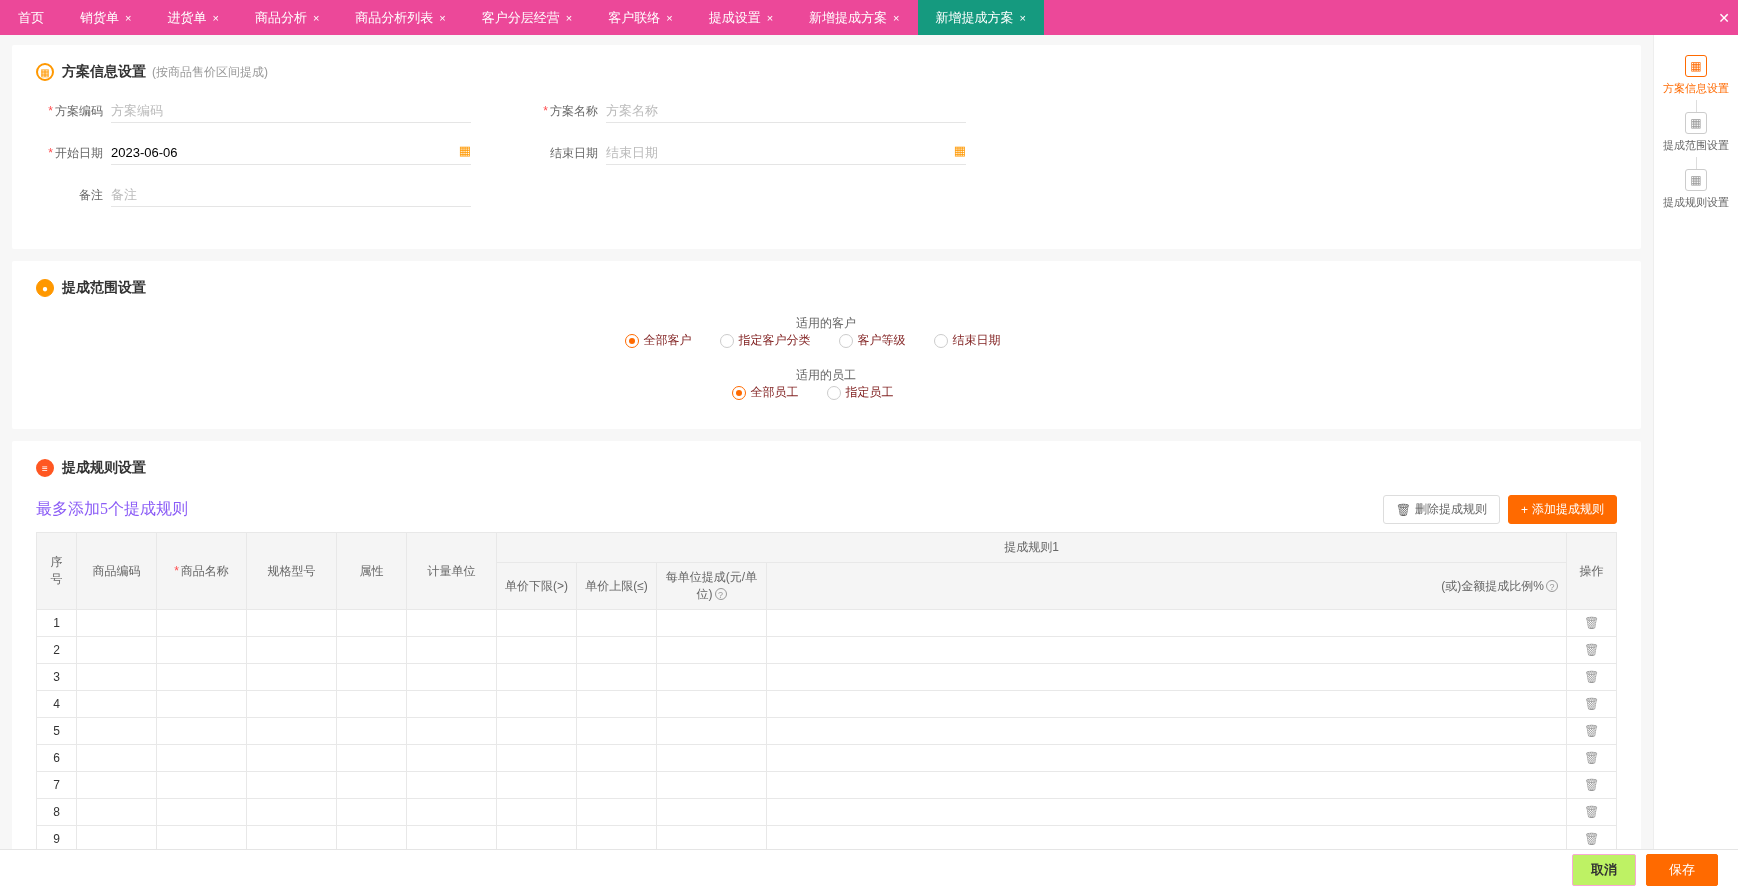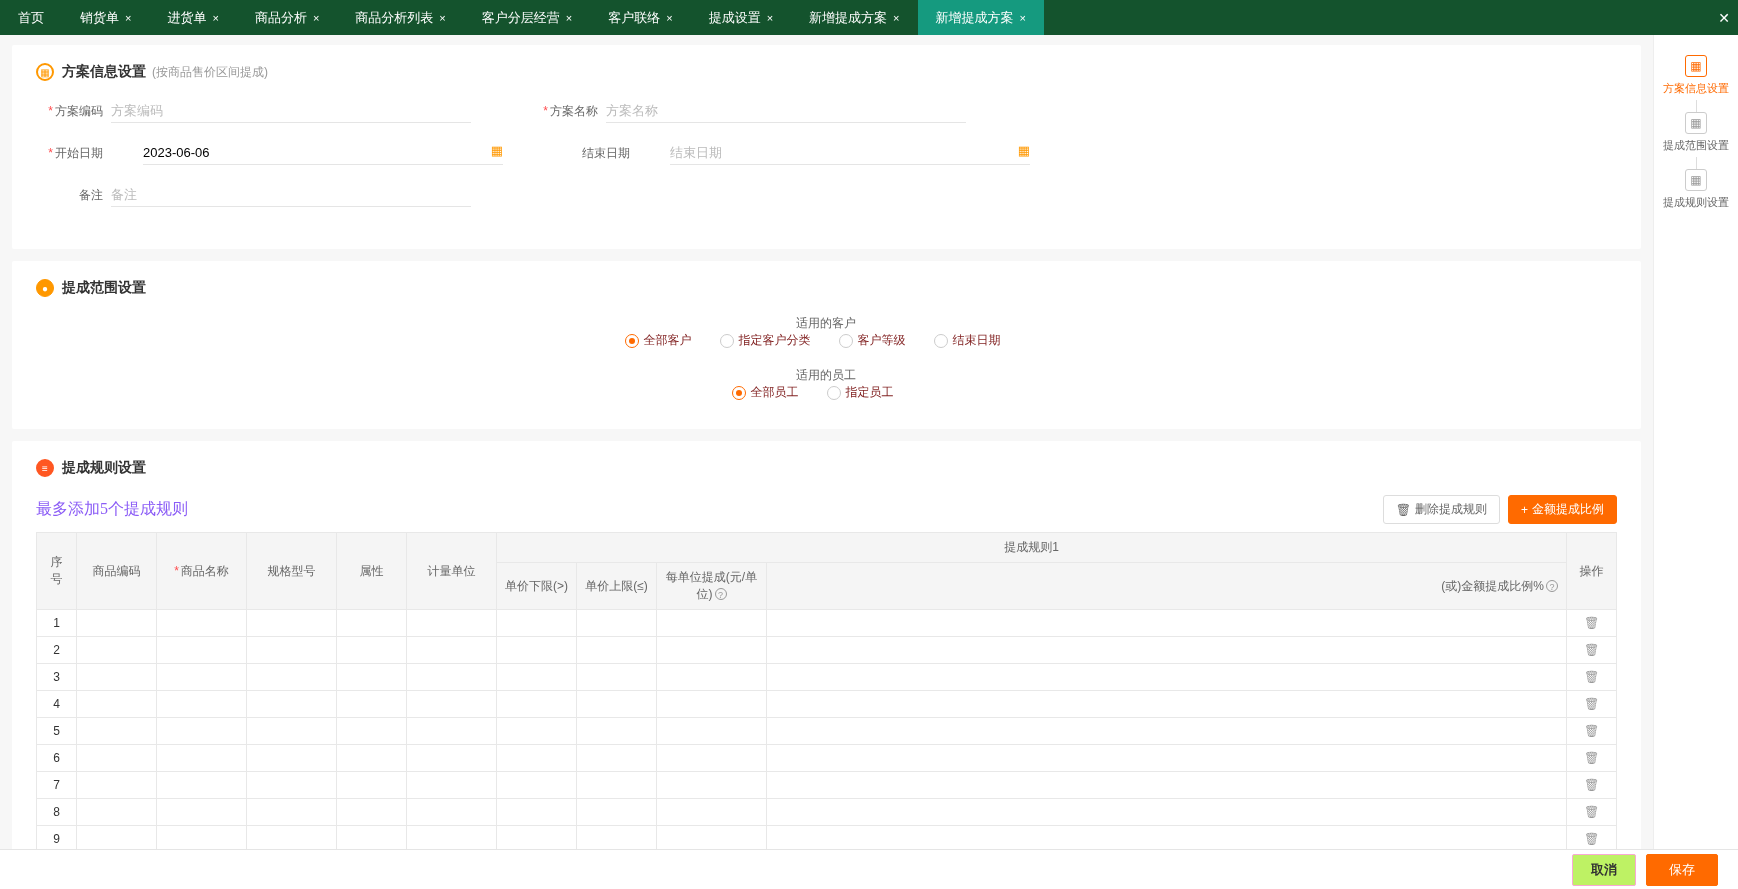--- a/index.html
+++ b/index.html
@@ -1,19 +1,19 @@
 <!DOCTYPE html>
 <html><head>
 <meta charset="utf-8">
 <style>
 * { box-sizing: border-box; margin: 0; padding: 0; }
 body { font-family: "Microsoft YaHei", Arial, sans-serif; font-size: 12px; color: #333; background: #f0f0f0; overflow: hidden; }
 
 
-.tab-bar { background: #14532d; height: 35px; display: flex; align-items: center; position: relative; }
+.tab-bar { background: #ec4899; height: 35px; display: flex; align-items: center; position: relative; }
 .tab { padding: 0 18px; height: 35px; display: flex; align-items: center; color: #fff; cursor: pointer; font-size: 13px; }
 .tab.active { background: #159a7f; }
 .tab .close { margin-left: 6px; font-size: 11px; }
 .tab-bar .global-close { position: absolute; right: 8px; color: #fff; cursor: pointer; font-size: 14px; }
 
 
 .page { display: flex; height: calc(100vh - 35px - 40px); overflow: hidden; }
 .content { flex: 1; overflow-y: auto; padding: 10px 12px 20px 12px; background: #f7f7f7; }
 .right-anchor { width: 85px; background: #fff; border-left: 1px solid #eee; padding-top: 20px; display: flex; flex-direction: column; align-items: center; }
 .anchor-item { display: flex; flex-direction: column; align-items: center; margin-bottom: 4px; cursor: pointer; }
@@ -33,21 +33,21 @@
 .panel-title { font-size: 14px; font-weight: bold; color: #333; }
 .panel-sub { font-size: 12px; color: #999; margin-left: 6px; }
 
 
 .form-row { display: flex; margin-bottom: 18px; }
 .form-item { display: flex; align-items: center; margin-right: 60px; }
 .form-label { width: 75px; text-align: right; font-size: 12px; color: #666; padding-right: 8px; }
 .form-label .req { color: #ff4d4f; margin-right: 2px; }
 .form-input { width: 360px; border: none; border-bottom: 1px solid #e5e5e5; padding: 4px 0; font-size: 13px; outline: none; background: transparent; }
 .form-input::placeholder { color: #bbb; }
-.date-wrap { position: relative; width: 360px; margin-left: 32px; }
+.date-wrap { position: relative; width: 360px; }
 .date-wrap .form-input { width: 100%; }
 .cal-icon { position: absolute; right: 0; top: 2px; color: #ff9800; font-size: 13px; }
 
 
 .radio-row { display: flex; align-items: center; margin-bottom: 18px; flex-direction: column; }
 .radio-label { width: 75px; text-align: right; font-size: 12px; color: #666; padding-right: 8px; }
 .radio-opt { display: flex; align-items: center; margin-right: 28px; cursor: pointer; }
 .radio-circle { width: 14px; height: 14px; border: 1px solid #ccc; border-radius: 50%; margin-right: 5px; display: flex; align-items: center; justify-content: center; }
 .radio-opt.selected .radio-circle { border-color: #ff6a00; }
 .radio-dot { width: 6px; height: 6px; background: #ff6a00; border-radius: 50%; display: none; }
@@ -191,21 +191,21 @@
       </div>
       <div class="rules-top">
         <div class="rules-hint">最多添加5个提成规则</div>
         <div class="rules-btns">
           <div class="btn btn-outline">
             <span>🗑</span>
             <span>删除提成规则</span>
           </div>
           <div class="btn btn-primary">
             <span>+</span>
-            <span>金额提成比例</span>
+            <span>添加提成规则</span>
           </div>
         </div>
       </div>
       <table class="rules-table">
         <thead>
           <tr>
             <th rowspan="2" class="seq-col">序号</th>
             <th rowspan="2" style="width:80px">商品编码</th>
             <th rowspan="2" style="width:90px"><span class="req">*</span><span>商品名称</span></th>
             <th rowspan="2" style="width:90px">规格型号</th>

